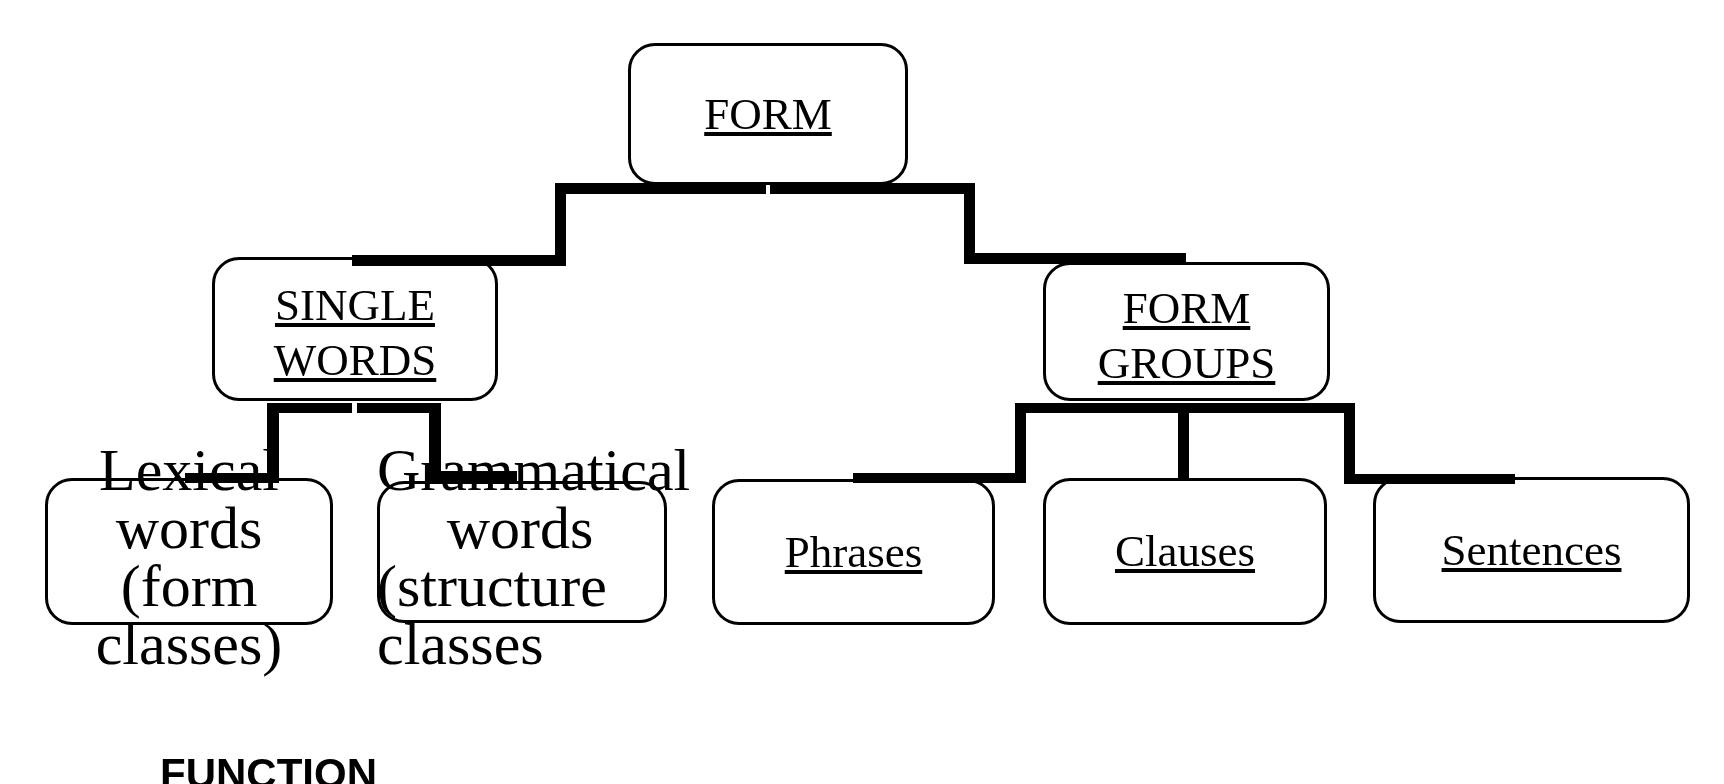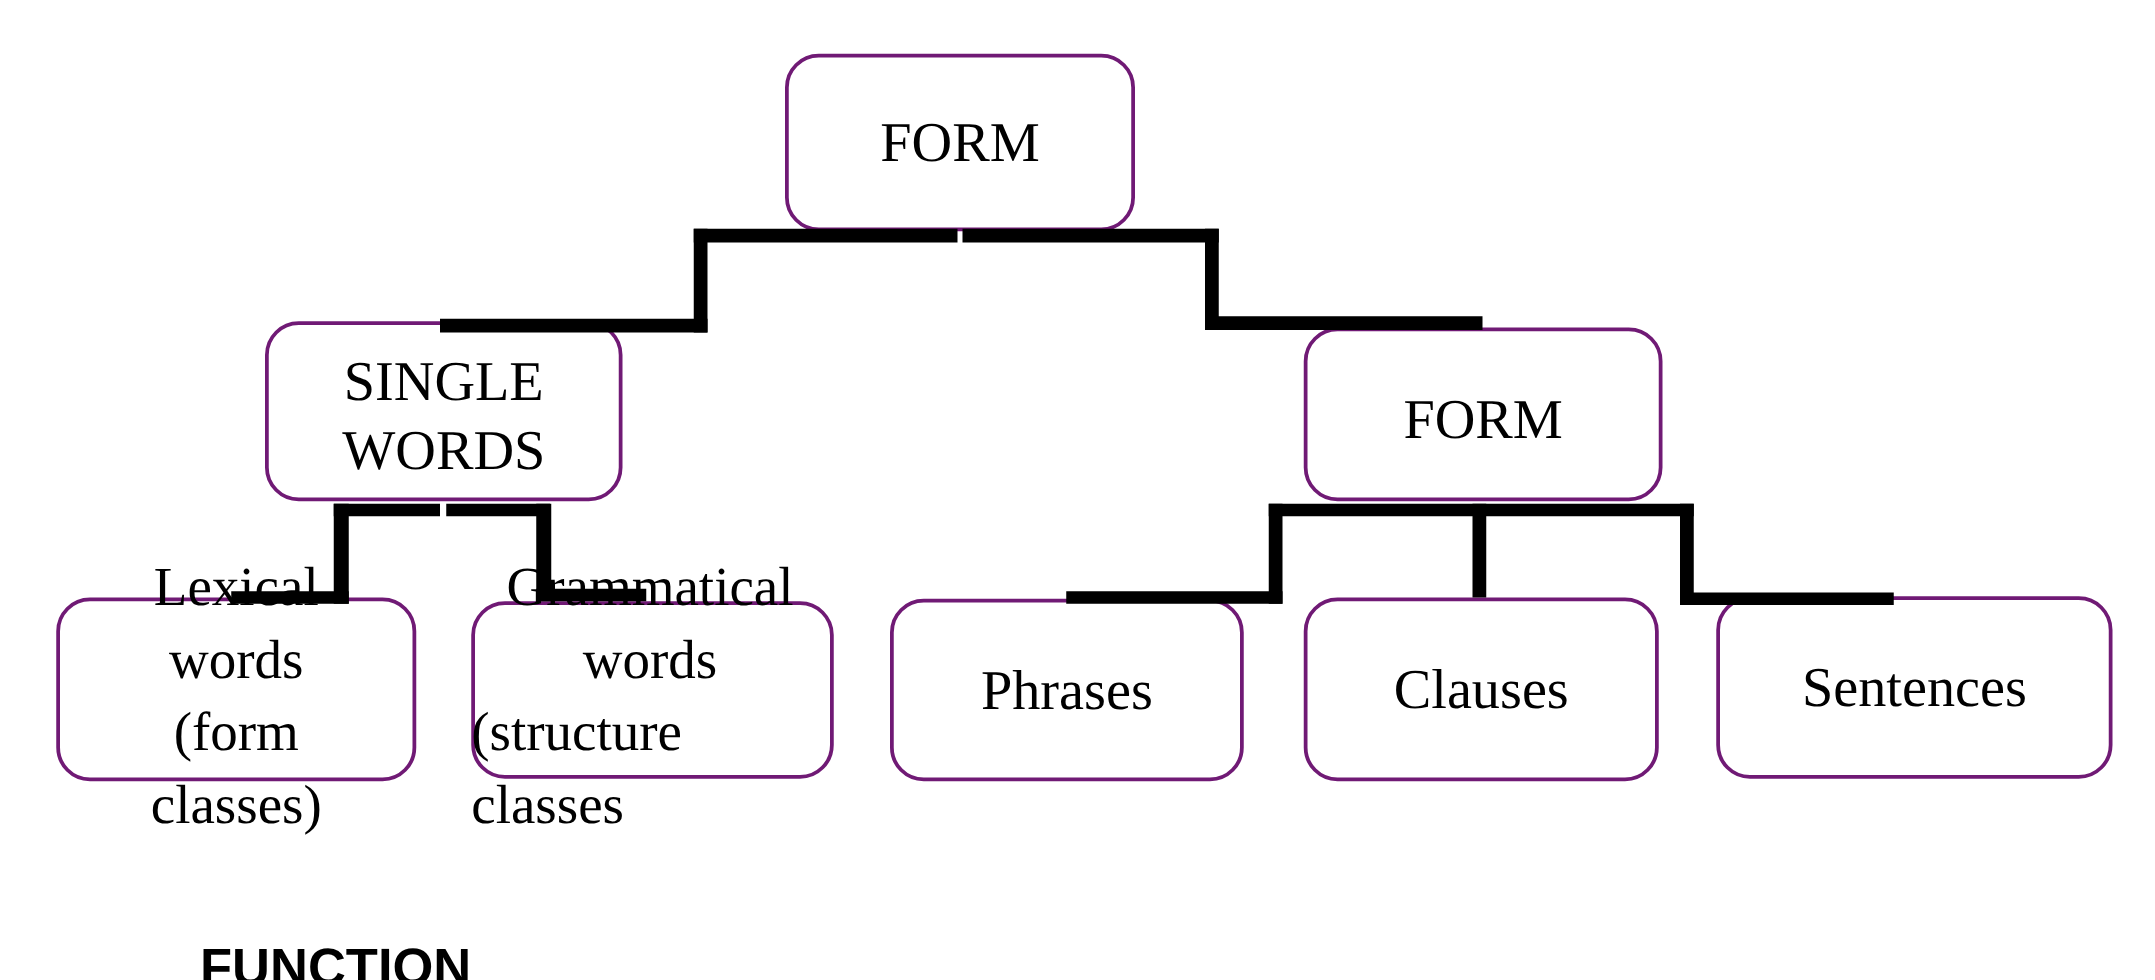--- a/index.html
+++ b/index.html
@@ -7,40 +7,41 @@
     position:relative;
     width:1724px;height:784px;
     overflow:hidden;
     background:#ffffff;
     font-family:"Liberation Serif", serif;
     color:#000;
   }
   .node{
     position:absolute;
     box-sizing:border-box;
-    border:3px solid #701a75;
+    border:3px solid #000000;
     border-radius:27px;
     background:#ffffff;
     display:flex;
     align-items:center;
     justify-content:center;
     text-align:center;
     font-size:45px;
     line-height:55px;
     z-index:1;
+    text-decoration:underline;
   }
   .node .lbl{display:block;}
   .bar{
     position:absolute;
     background:#000;
     z-index:2;
   }
   .overflow-label{
     position:absolute;
-    font-size:44px;
+    font-size:60px;
     line-height:58px;
     z-index:3;
     text-align:center;
   }
   .overflow-label .ln{display:block;}
   .overflow-label .ln.left{text-align:left;padding-left:0;}
   #function-caption{
     position:absolute;
     left:160px;top:750px;
     font-family:"Liberation Sans", sans-serif;
@@ -62,20 +63,21 @@
   <div class="node" style="left:212px;top:257px;width:286px;height:144px;padding-top:8px;">
     <span>
       <span class="lbl">SINGLE</span>
       <span class="lbl">WORDS</span>
     </span>
   </div>
 
   <div class="node" style="left:1043px;top:262px;width:287px;height:139px;padding-top:8px;">
     <span>
       <span class="lbl">FORM</span>
+      <span class="lbl">GROUPS</span>
     </span>
   </div>
 
   <div class="node" style="left:45px;top:478px;width:288px;height:147px;"></div>
 
   <div class="node" style="left:377px;top:481px;width:290px;height:142px;"></div>
 
   <div class="node" style="left:712px;top:479px;width:283px;height:146px;">
     <span class="lbl">Phrases</span>
   </div>

